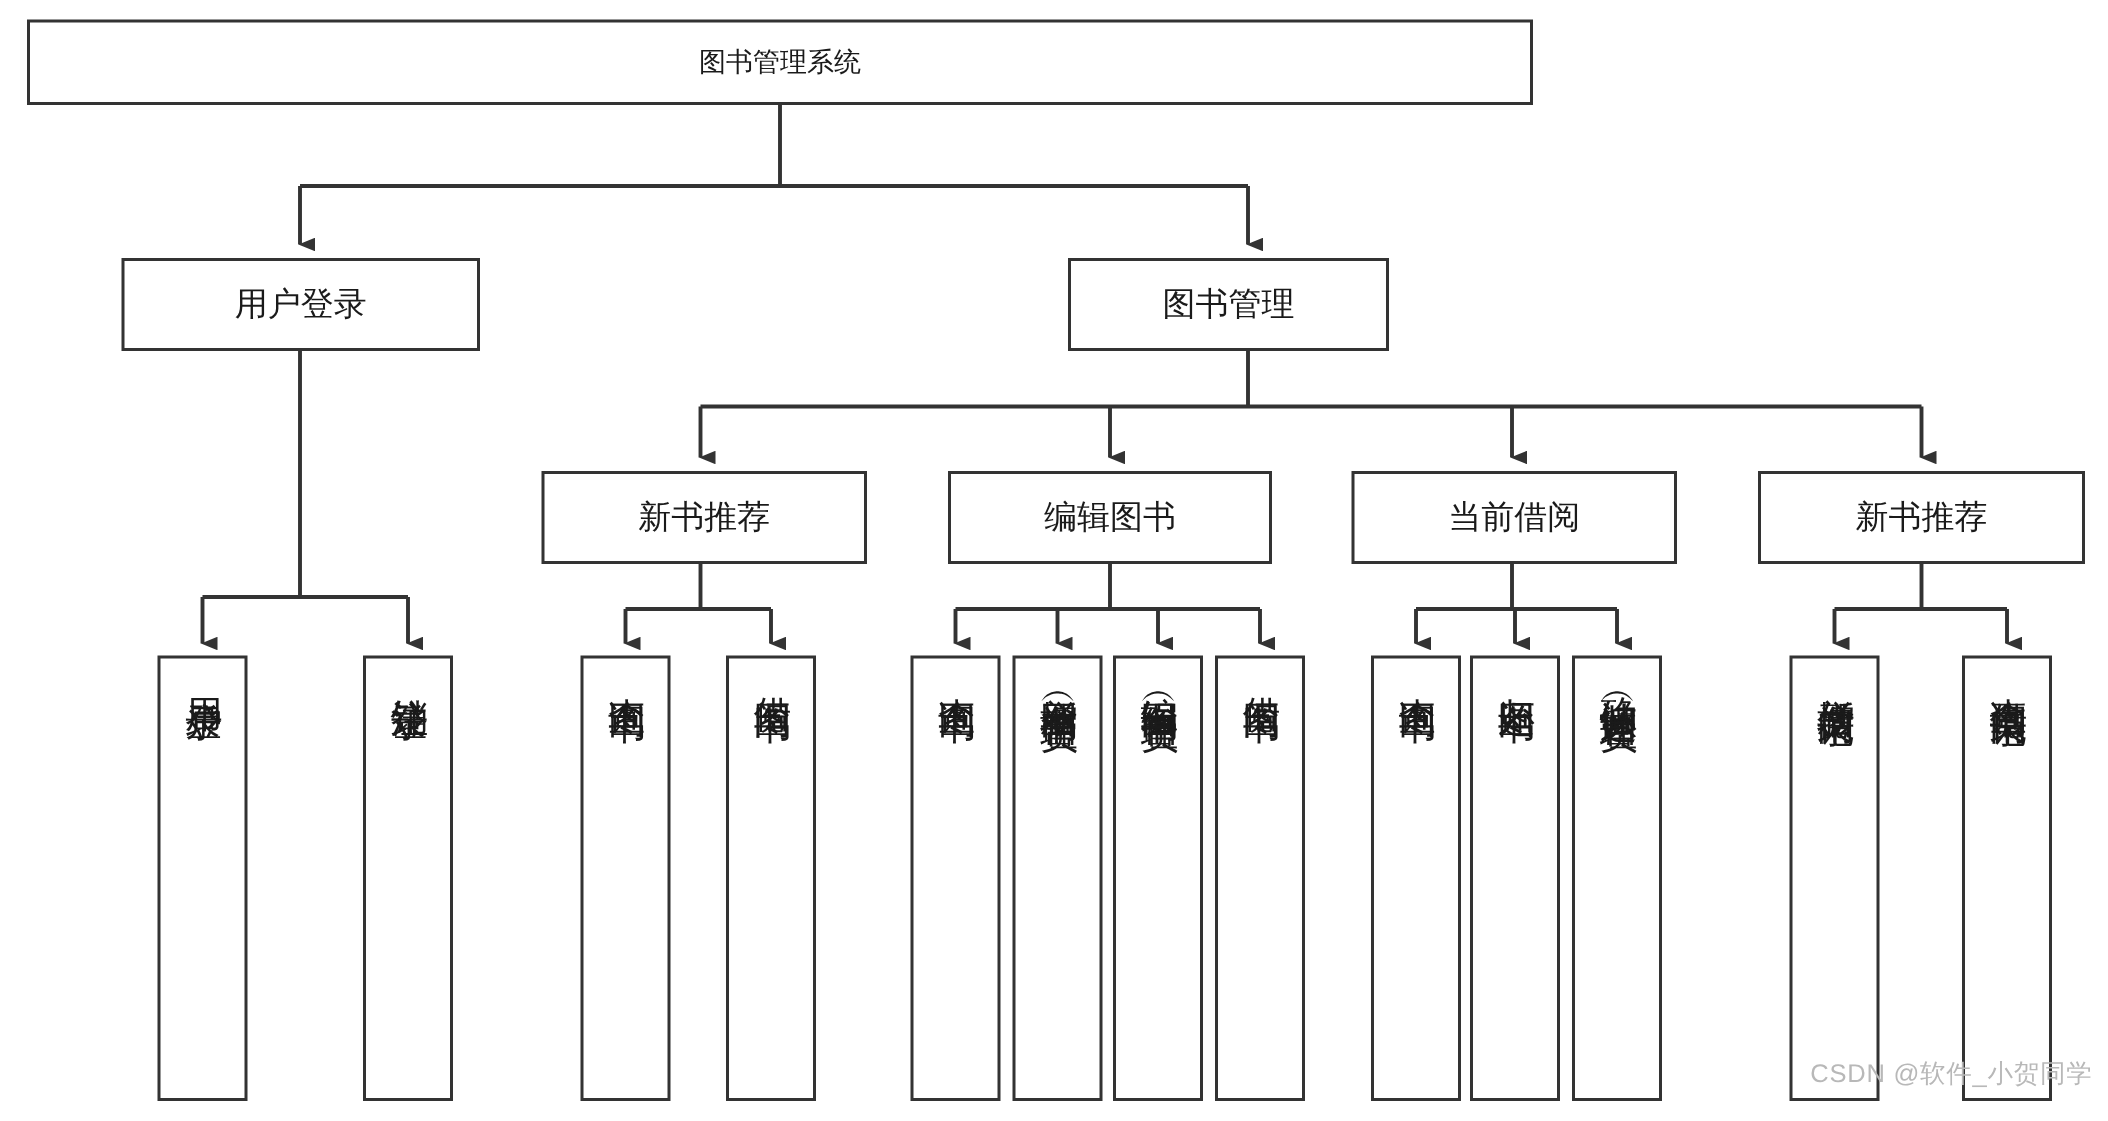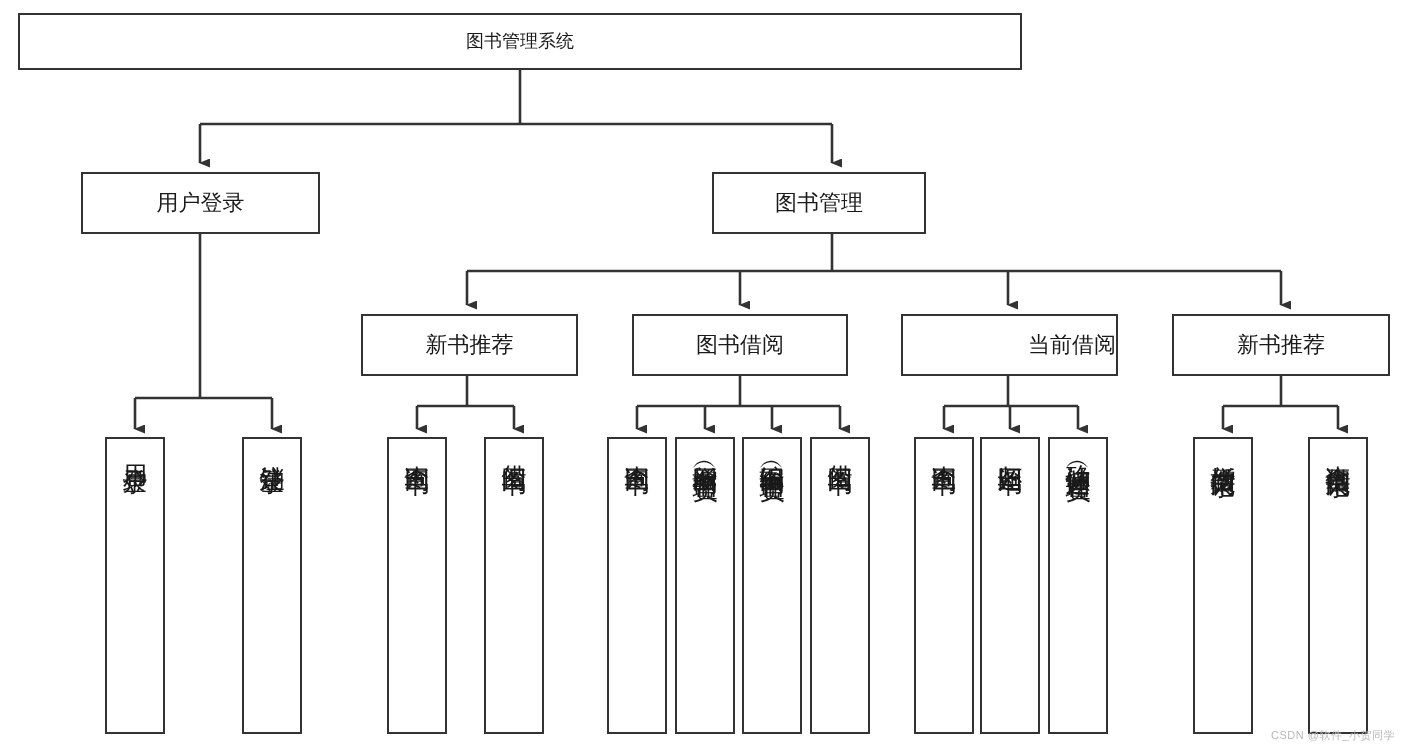--- a/index.html
+++ b/index.html
@@ -57,22 +57,22 @@
     letter-spacing: 2px;
     line-height: 1;
     white-space: nowrap;
   }
   #node-root .node-label {
     font-size: 18px;
   }
   #watermark {
     position: absolute;
     right: 10px;
-    bottom: 4px;
-    font-size: 11px;
+    bottom: 20px;
+    font-size: 17px;
     color: #b8b8b8;
     white-space: nowrap;
     letter-spacing: 0.5px;
     text-align: right;
   }
 </style>
 </head>
 <body>
 
 <div id="diagram-root">
@@ -137,24 +137,24 @@
 
   <div class="node horizontal" style="left:712px; top:172px; width:214px; height:62px;">
     <span class="node-label">图书管理</span>
   </div>
 
   <div class="node horizontal" style="left:361px; top:314px; width:217px; height:62px;">
     <span class="node-label">新书推荐</span>
   </div>
 
   <div class="node horizontal" style="left:632px; top:314px; width:216px; height:62px;">
-    <span class="node-label">图书借阅</span>
-  </div>
-
-  <div class="node horizontal" style="left:901px; top:314px; width:217px; height:62px;justify-content:flex-end;">
+    <span class="node-label">编辑图书</span>
+  </div>
+
+  <div class="node horizontal" style="left:901px; top:314px; width:217px; height:62px;">
     <span class="node-label">当前借阅</span>
   </div>
 
   <div class="node horizontal" style="left:1172px; top:314px; width:218px; height:62px;">
     <span class="node-label">新书推荐</span>
   </div>
 
   <div class="node vertical" style="left:105px; top:437px; width:60px; height:297px;">
     <span class="node-label">用户登录</span>
   </div>

